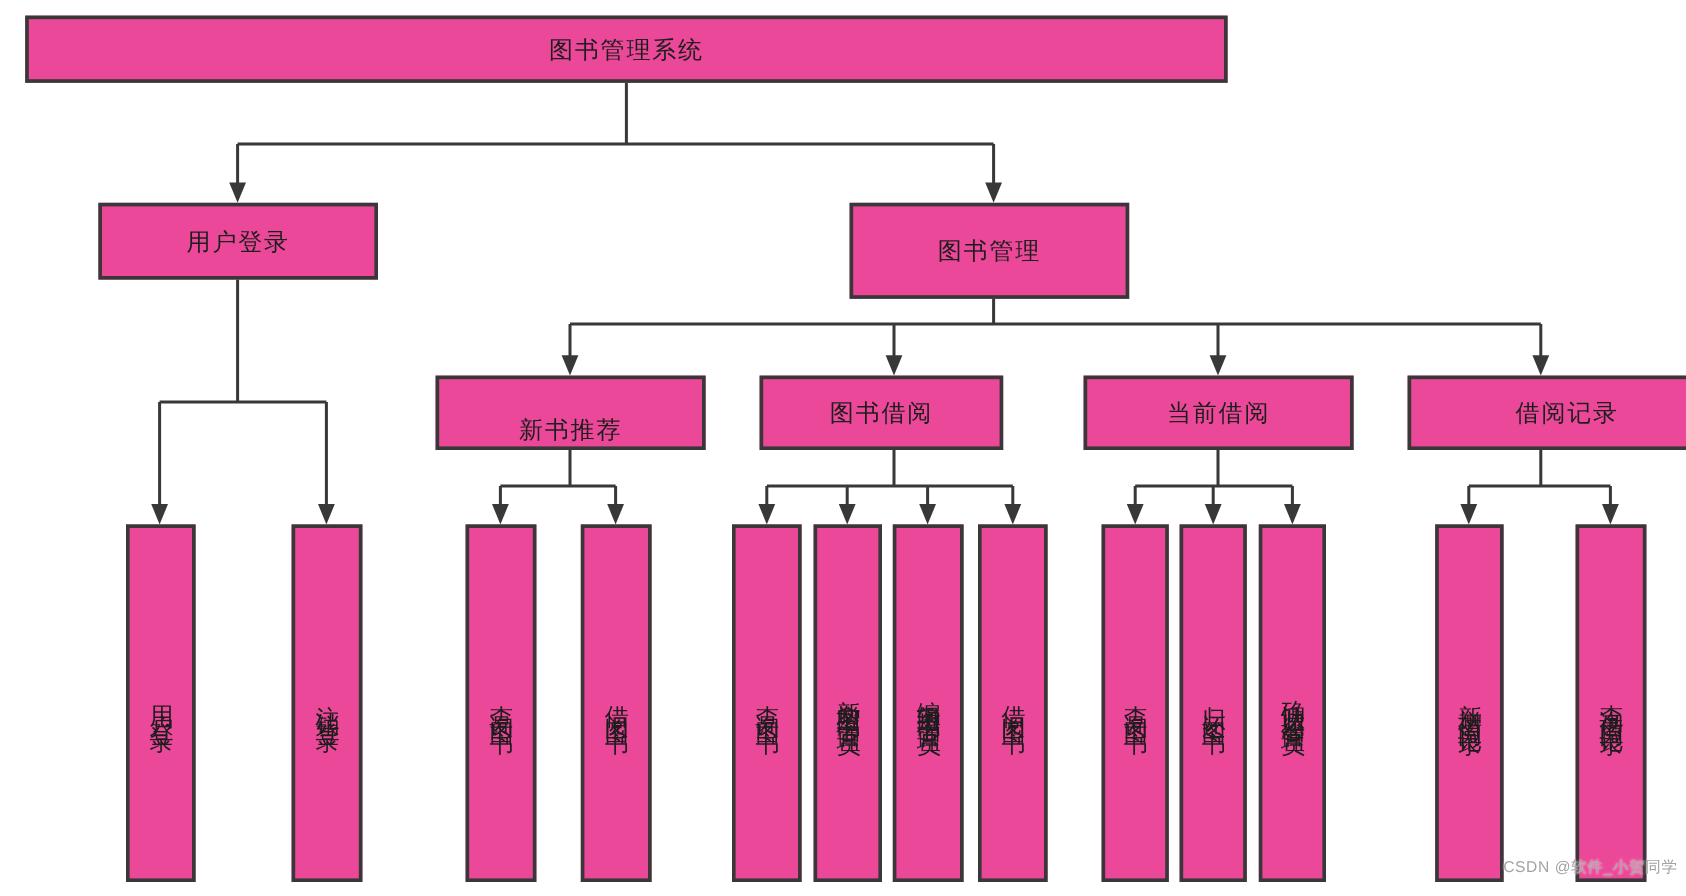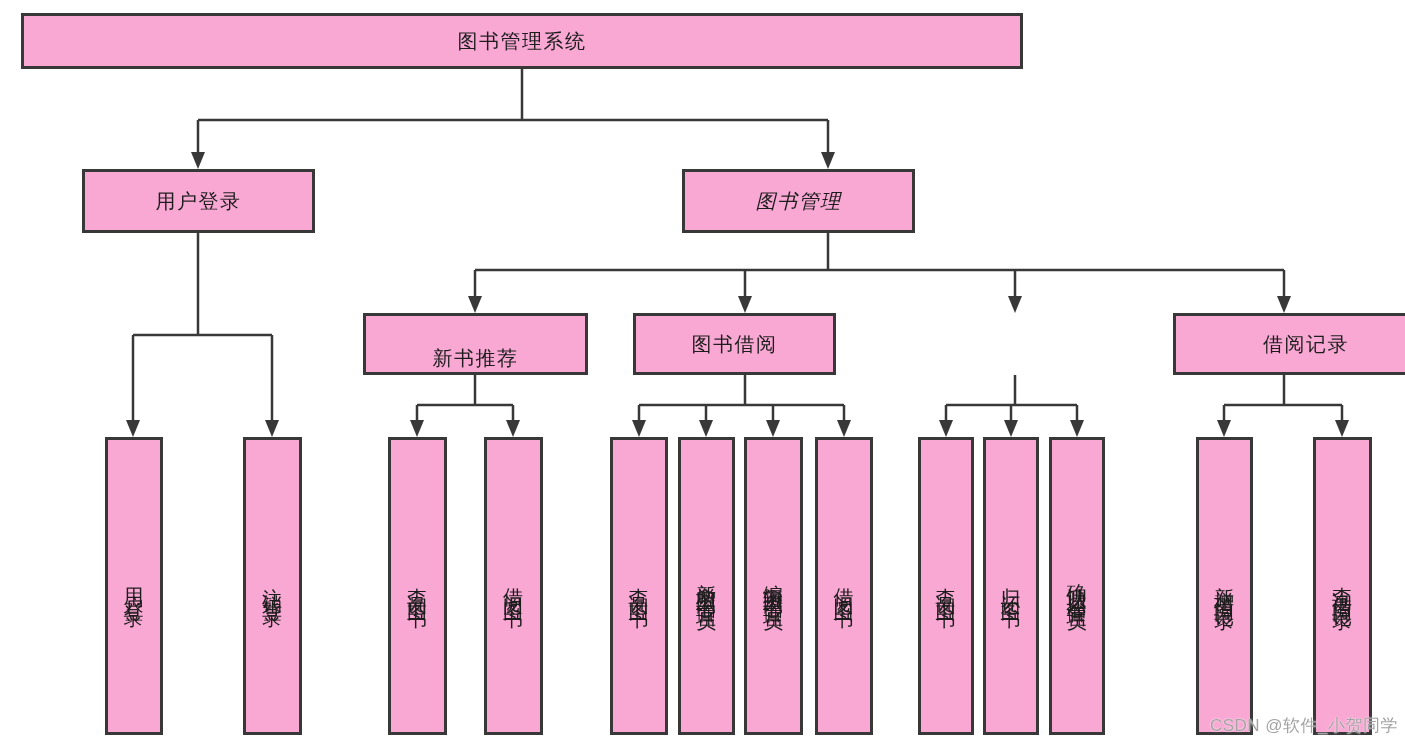--- a/index.html
+++ b/index.html
@@ -15,21 +15,21 @@
     background: #ffffff;
     overflow: hidden;
   }
   .wires {
     position: absolute;
     left: 0;
     top: 0;
   }
   .node {
     position: absolute;
-    background: #f9a8d4;
+    background: #ec4899;
     border: 3px solid #383838;
     box-sizing: border-box;
     display: flex;
     align-items: center;
     justify-content: center;
     color: #1d1d1d;
   }
   .hnode {
     font-size: 20px;
     letter-spacing: 1.5px;
@@ -39,21 +39,21 @@
     writing-mode: vertical-lr;
     text-orientation: mixed;
     font-size: 20px;
     line-height: 1;
     letter-spacing: 7px;
   }
   .watermark {
     position: absolute;
     top: 714px;
     right: 7px;
-    font-size: 17px;
+    font-size: 13px;
     color: #a3a3a3;
     letter-spacing: 0.5px;
     text-shadow: 0 0 2px #ffffff;
     white-space: nowrap;
   }
 </style>
 </head>
 <body>
 
 <div class="stage">
@@ -97,29 +97,32 @@
     </g>
   </svg>
 
   <div class="node hnode" style="left:21px; top:13px; width:1002px; height:56px;">
     <span>图书管理系统</span>
   </div>
 
   <div class="node hnode" style="left:82px; top:169px; width:233px; height:64px;">
     <span>用户登录</span>
   </div>
-  <div class="node hnode" style="left:682px; top:169px; width:233px; height:64px;font-style:italic;">
+  <div class="node hnode" style="left:708px; top:169px; width:233px; height:80px;">
     <span>图书管理</span>
   </div>
 
   <div class="node hnode" style="left:363px; top:313px; width:225px; height:62px;align-items:flex-end;">
     <span>新书推荐</span>
   </div>
   <div class="node hnode" style="left:633px; top:313px; width:203px; height:62px;">
     <span>图书借阅</span>
+  </div>
+  <div class="node hnode" style="left:903px; top:313px; width:225px; height:62px;">
+    <span>当前借阅</span>
   </div>
   <div class="node hnode" style="left:1173px; top:313px; width:266px; height:62px;">
     <span>借阅记录</span>
   </div>
 
   <div class="node vnode" style="left:105px; top:437px; width:58px; height:298px;">
     <span class="vtext">用户登录</span>
   </div>
   <div class="node vnode" style="left:243px; top:437px; width:59px; height:298px;">
     <span class="vtext">注销登录</span>

